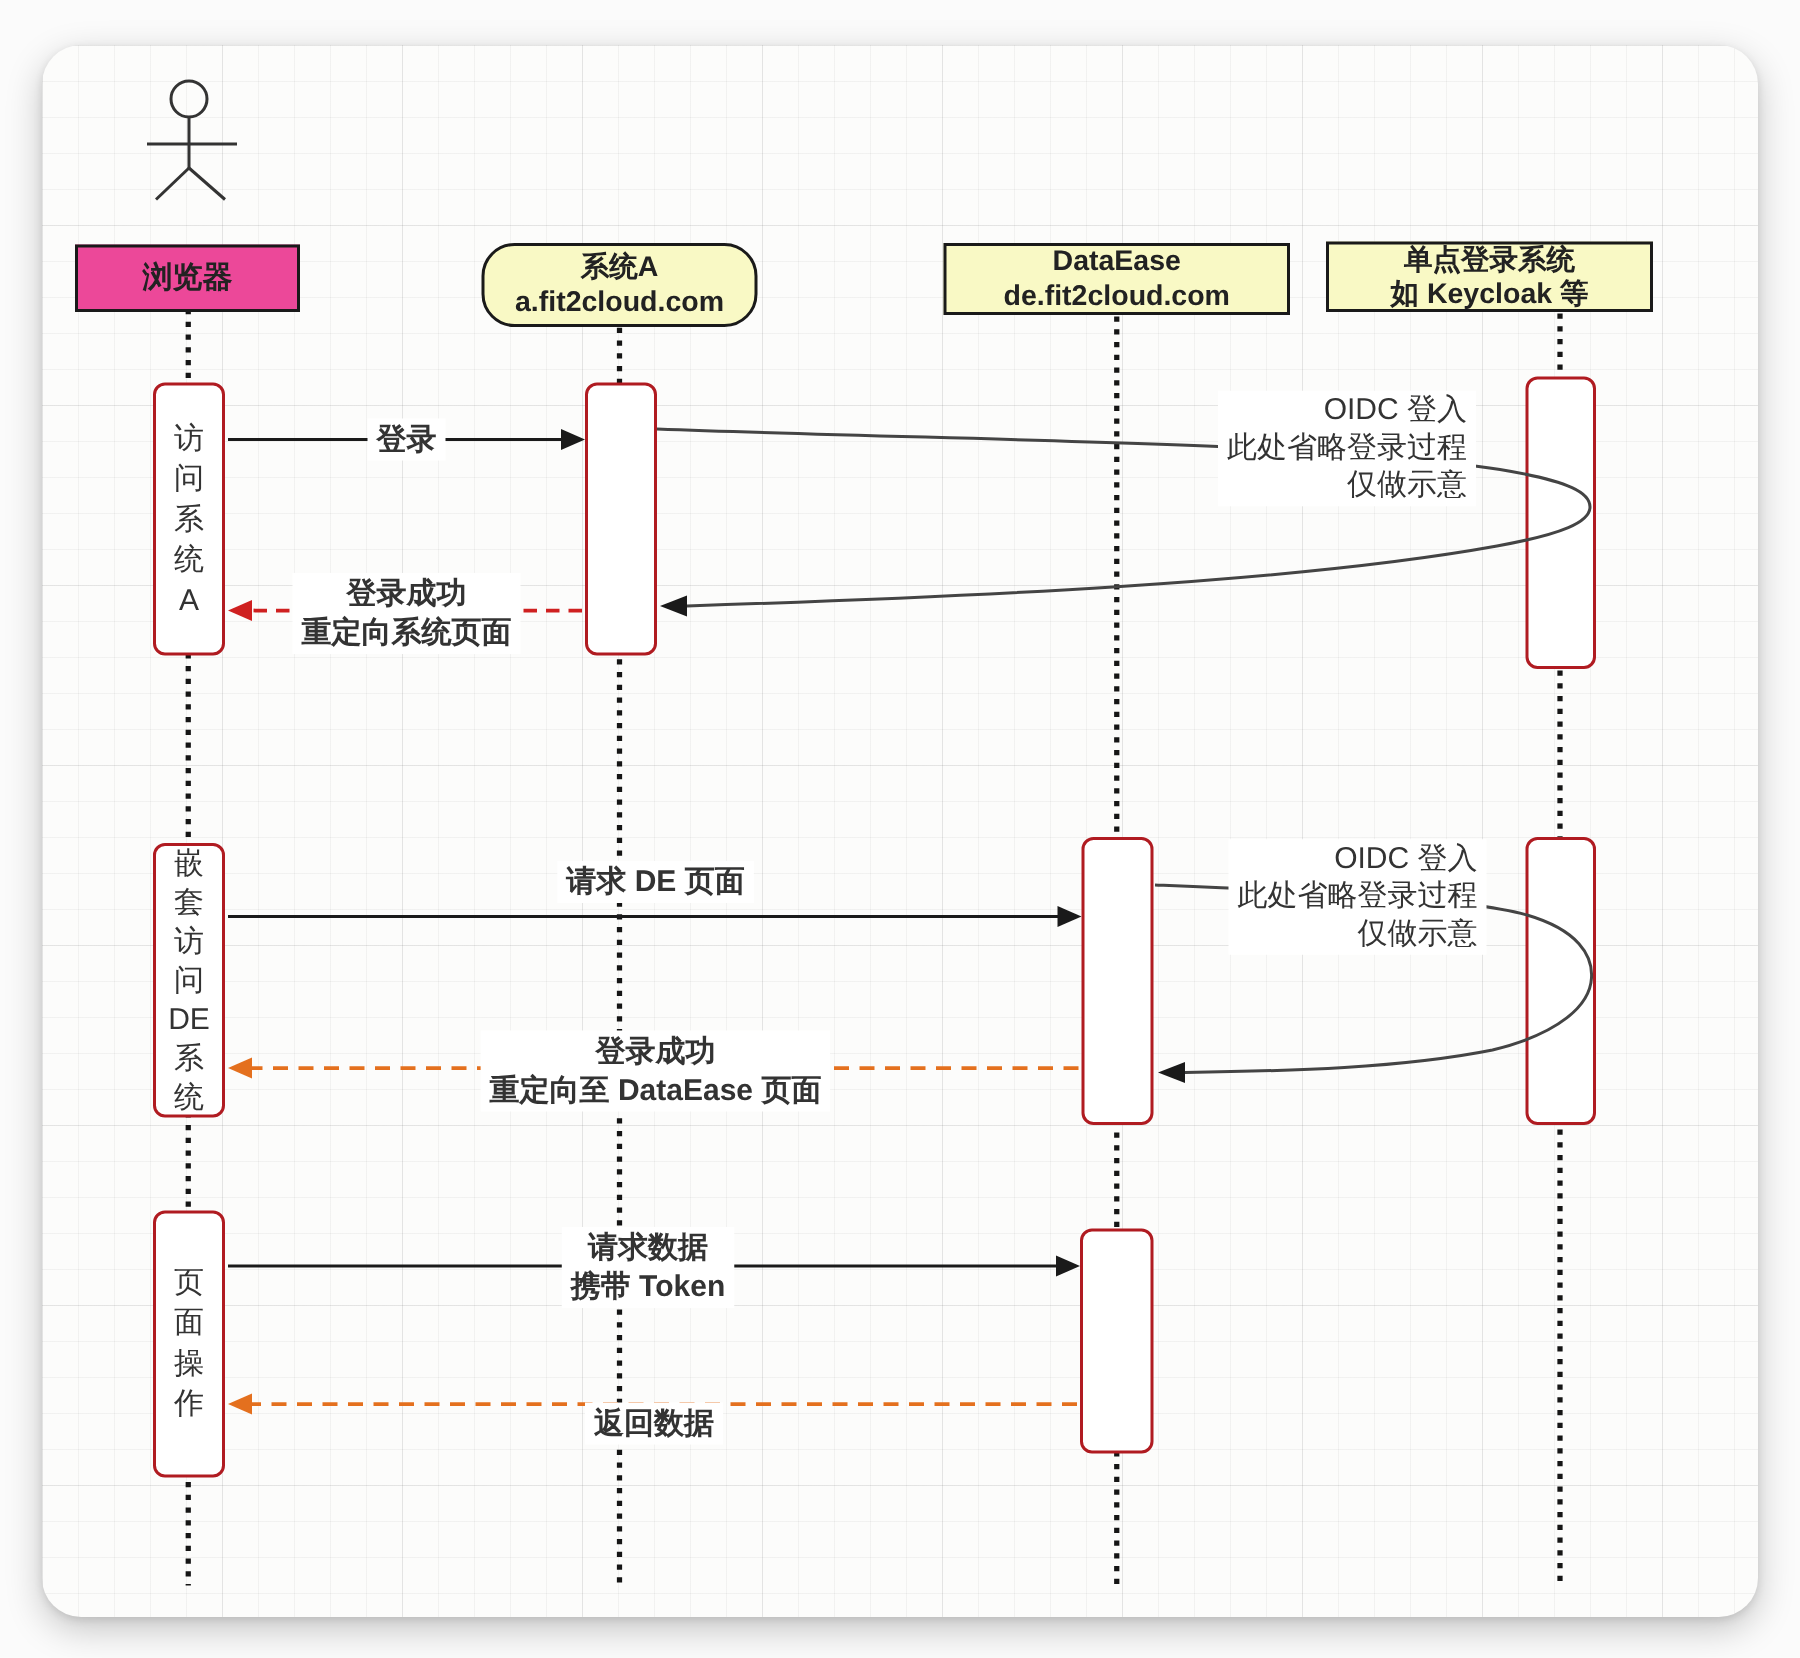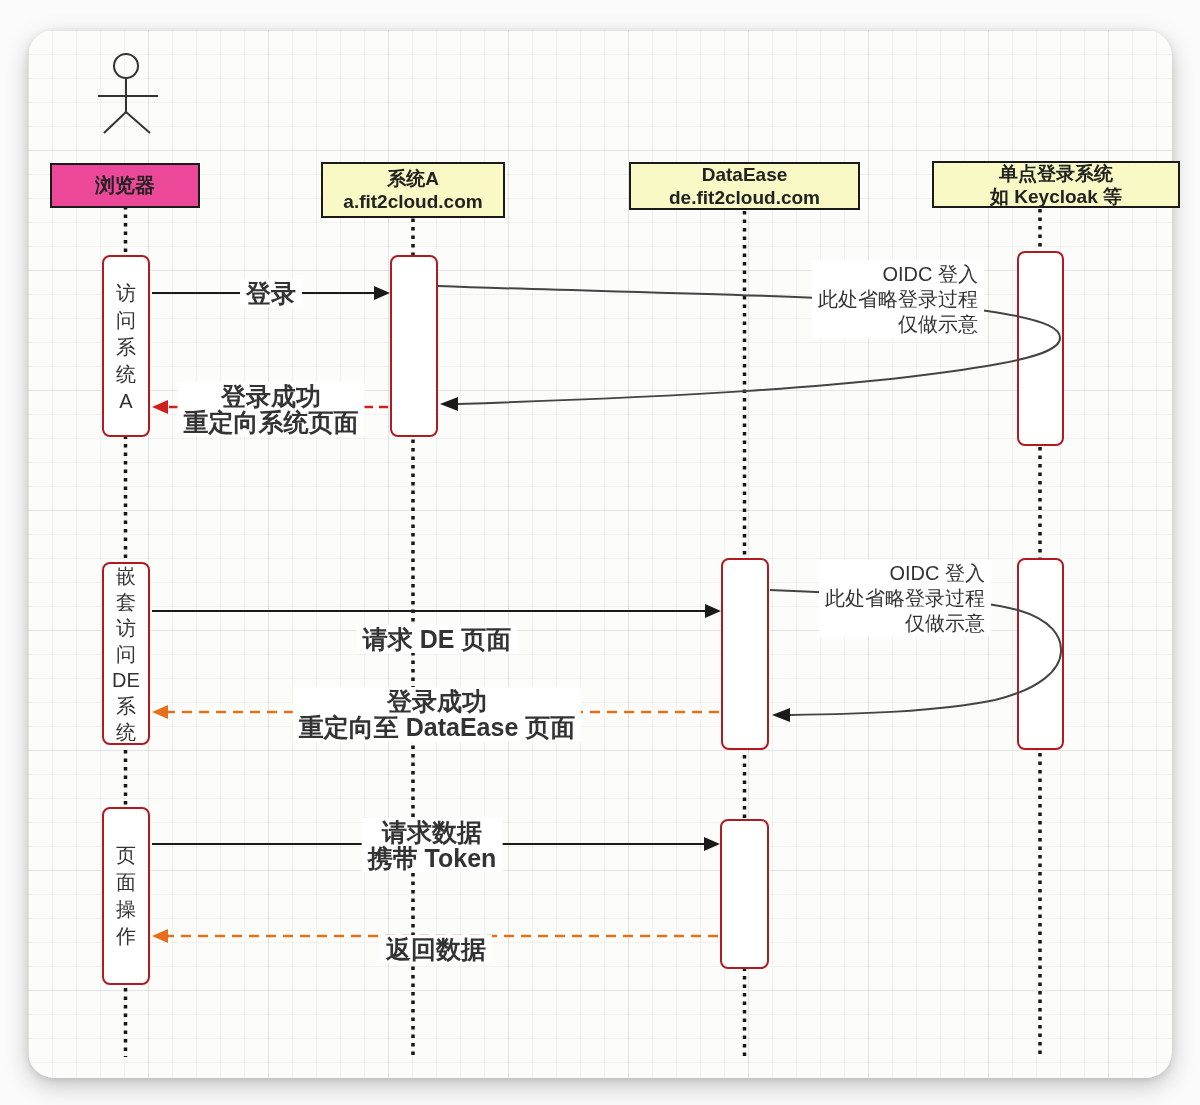--- a/index.html
+++ b/index.html
@@ -34,21 +34,21 @@
     line-height:23px;white-space:pre-line;box-sizing:border-box;
   }
   .participant.yellow{background:#f9f9c5;}
   .activation{
     position:absolute;border:2px solid #b01b21;border-radius:8px;
     background:#ffffff;box-sizing:border-box;
   }
   .msg-label{
     position:absolute;transform:translate(-50%,-50%);
     background:#ffffff;padding:1px 6px;white-space:pre-line;text-align:center;
-    font-size:25px;font-weight:700;color:#333;line-height:26px;
+    font-size:20px;font-weight:700;color:#333;line-height:26px;
   }
   .note-label{
     position:absolute;transform:translate(-50%,-50%);
     background:#ffffff;padding:1px 6px;white-space:pre-line;text-align:right;
     font-size:20px;font-weight:400;color:#333;line-height:25px;
   }
   .act-label{
     position:absolute;transform:translate(-50%,-50%);
     white-space:pre-line;text-align:center;
     font-size:20px;font-weight:400;color:#333;line-height:27px;
@@ -71,25 +71,25 @@
   <g stroke="#151515" stroke-width="3.5" stroke-dasharray="3.5 5">
     <line x1="125.5" y1="206" x2="125.5" y2="1057"></line>
     <line x1="413" y1="210" x2="413" y2="1057"></line>
     <line x1="744.5" y1="211" x2="744.5" y2="1057"></line>
     <line x1="1040" y1="209" x2="1040" y2="1057"></line>
   </g>
 </svg>
 
 <div id="boxes" class="abs">
   <div class="participant" style="left:50px;top:163px;width:150px;height:45px;font-size:20px;">浏览器</div>
-  <div class="participant yellow" style="left:321px;top:162px;width:184px;height:56px;">系统A
+  <div class="participant yellow" style="left:321px;top:162px;width:184px;height:56px;border-radius:22px;">系统A
 a.fit2cloud.com</div>
   <div class="participant yellow" style="left:629px;top:162px;width:231px;height:48px;text-align:center;">DataEase
 de.fit2cloud.com</div>
-  <div class="participant yellow" style="left:932px;top:161px;width:248px;height:47px;">单点登录系统
+  <div class="participant yellow" style="left:884px;top:161px;width:218px;height:47px;">单点登录系统
 如 Keycloak 等</div>
 
   <div class="activation" style="left:102px;top:255px;width:48px;height:182px;"></div>
   <div class="activation" style="left:390px;top:255px;width:48px;height:182px;"></div>
   <div class="activation" style="left:1017px;top:251px;width:47px;height:195px;"></div>
   <div class="activation" style="left:102px;top:562px;width:48px;height:183px;"></div>
   <div class="activation" style="left:721px;top:558px;width:48px;height:192px;"></div>
   <div class="activation" style="left:1017px;top:558px;width:47px;height:192px;"></div>
   <div class="activation" style="left:102px;top:807px;width:48px;height:178px;"></div>
   <div class="activation" style="left:720px;top:819px;width:49px;height:150px;"></div>
@@ -151,21 +151,21 @@
 操
 作</div>
 
   <div class="msg-label" style="left:271px;top:293px;">登录</div>
   <div class="note-label" style="left:898px;top:299px;">OIDC 登入
 此处省略登录过程
 仅做示意</div>
   <div class="msg-label" style="left:271px;top:409px;">登录成功
 重定向系统页面</div>
 
-  <div class="msg-label" style="left:437px;top:639px;">请求 DE 页面</div>
+  <div class="msg-label" style="left:437px;top:588px;">请求 DE 页面</div>
   <div class="note-label" style="left:905px;top:598px;">OIDC 登入
 此处省略登录过程
 仅做示意</div>
   <div class="msg-label" style="left:437px;top:714px;">登录成功
 重定向至 DataEase 页面</div>
 
   <div class="msg-label" style="left:432px;top:845px;">请求数据
 携带 Token</div>
   <div class="msg-label" style="left:436px;top:936px;margin-top:13px;">返回数据</div>
 </div>

